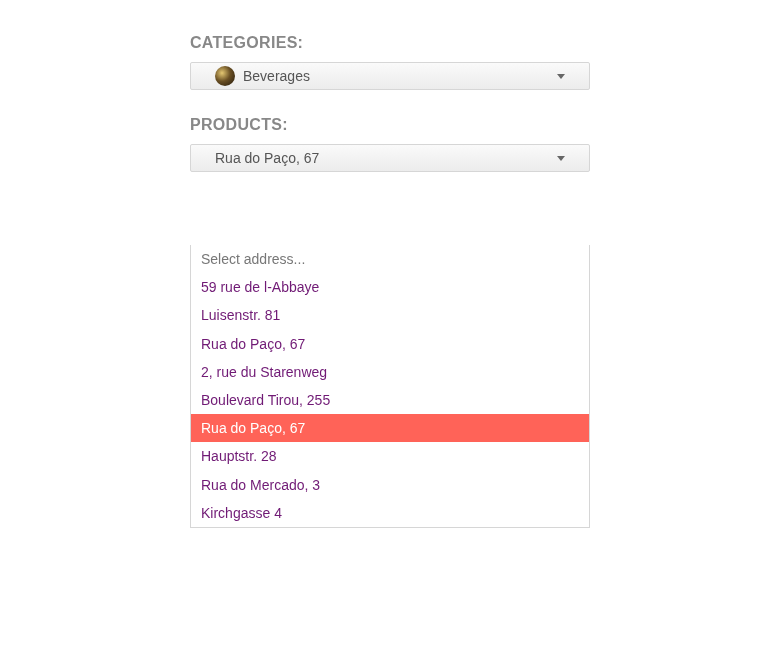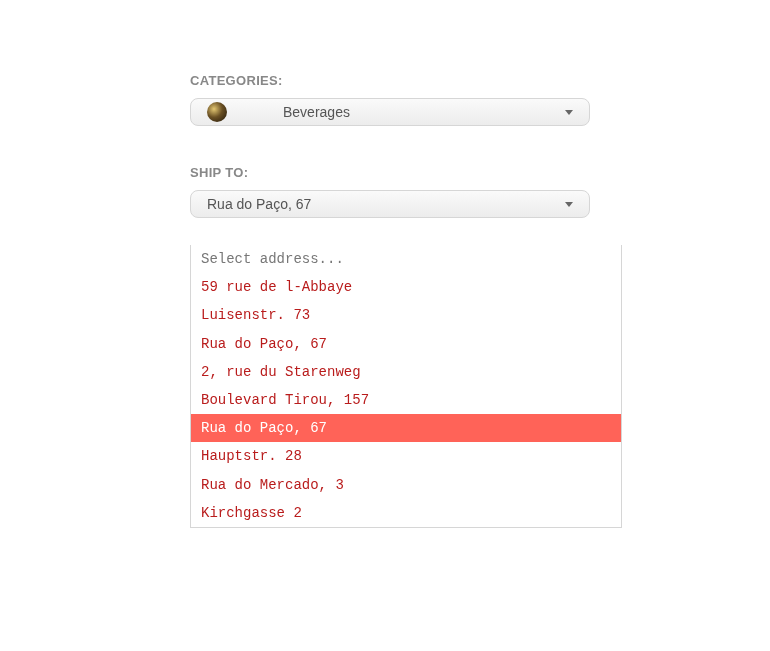--- a/index.html
+++ b/index.html
@@ -12,39 +12,37 @@
       height: 651px;
       position: relative;
     }
     .form-wrap {
       position: absolute;
       left: 190px;
       top: 34px;
       width: 400px;
     }
     .field-label {
-      font-size: 13px;
+      font-size: 16px;
       font-weight: bold;
       color: #888;
       letter-spacing: 0.3px;
       margin-bottom: 10px;
-      margin-top: 39px;
     }
     .dropdown {
       position: relative;
       height: 28px;
       background: linear-gradient(#fafafa, #ececec);
       border: 1px solid #d6d6d6;
-      border-radius: 8px;
+      border-radius: 2px;
       display: flex;
       align-items: center;
-      padding: 0 16px;
+      padding: 0 24px;
       cursor: pointer;
       margin-bottom: 26px;
-      gap: 48px;
     }
     .dropdown-text {
       flex: 1;
       color: #555;
       font-size: 14px;
     }
     .avatar {
       width: 20px;
       height: 20px;
       border-radius: 50%;
@@ -55,30 +53,29 @@
     .caret {
       width: 0; height: 0;
       border-left: 4px solid transparent;
       border-right: 4px solid transparent;
       border-top: 5px solid #666;
     }
     .dropdown-list {
       position: absolute;
       left: 190px;
       top: 245px;
-      width: 432px;
+      width: 400px;
       border: 1px solid #d6d6d6;
       border-top: none;
       background: #fff;
-      font-family: Liberation Mono, monospace;
     }
     .dropdown-item {
       padding: 5px 10px;
       font-size: 14px;
-      color: #b91c1c;
+      color: #701a75;
       line-height: 1.3;
       cursor: pointer;
     }
     .dropdown-item.placeholder { color: #777; }
     .dropdown-item.highlighted {
       background: #ff6358;
       color: #fff;
     }
   </style>
 </head>
@@ -86,33 +83,33 @@
 
 <div class="form-wrap">
 
   <div class="field-label">CATEGORIES:</div>
   <div class="dropdown">
     <span class="avatar"></span>
     <span class="dropdown-text">Beverages</span>
     <span class="caret"></span>
   </div>
 
+  <div class="field-label">PRODUCTS:</div>
 
-  <div class="field-label">SHIP TO:</div>
   <div class="dropdown" style="margin-bottom:0">
     <span class="dropdown-text">Rua do Paço, 67</span>
     <span class="caret"></span>
   </div>
 
 </div>
 
 <div class="dropdown-list" id="shipto-list">
   <div class="dropdown-item placeholder">Select address...</div>
 <div class="dropdown-item">59 rue de l-Abbaye</div>
-    <div class="dropdown-item">Luisenstr. 73</div>
+    <div class="dropdown-item">Luisenstr. 81</div>
     <div class="dropdown-item">Rua do Paço, 67</div>
     <div class="dropdown-item">2, rue du Starenweg</div>
-    <div class="dropdown-item">Boulevard Tirou, 157</div>
+    <div class="dropdown-item">Boulevard Tirou, 255</div>
     <div class="dropdown-item highlighted">Rua do Paço, 67</div>
     <div class="dropdown-item">Hauptstr. 28</div>
     <div class="dropdown-item">Rua do Mercado, 3</div>
-    <div class="dropdown-item">Kirchgasse 2</div>
+    <div class="dropdown-item">Kirchgasse 4</div>
   </div>
 
 </body></html>

